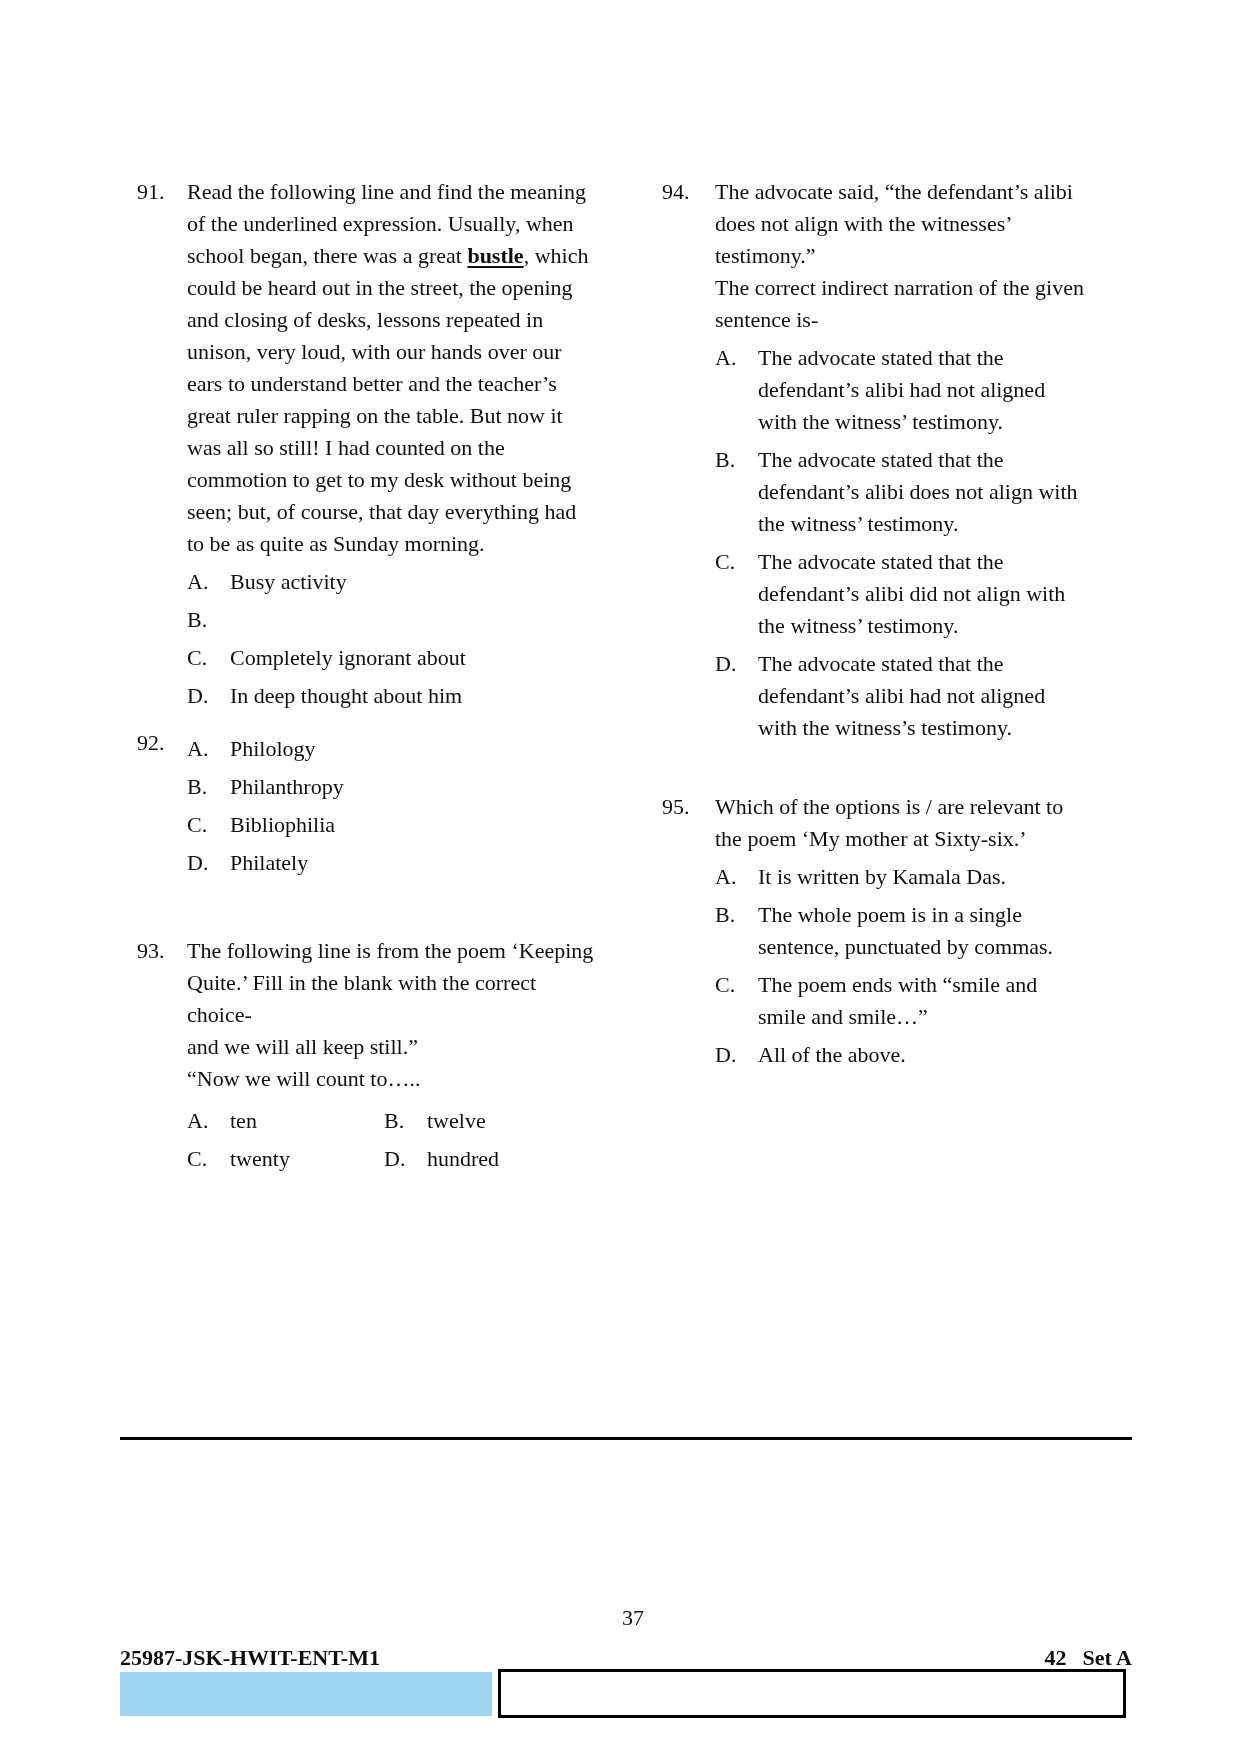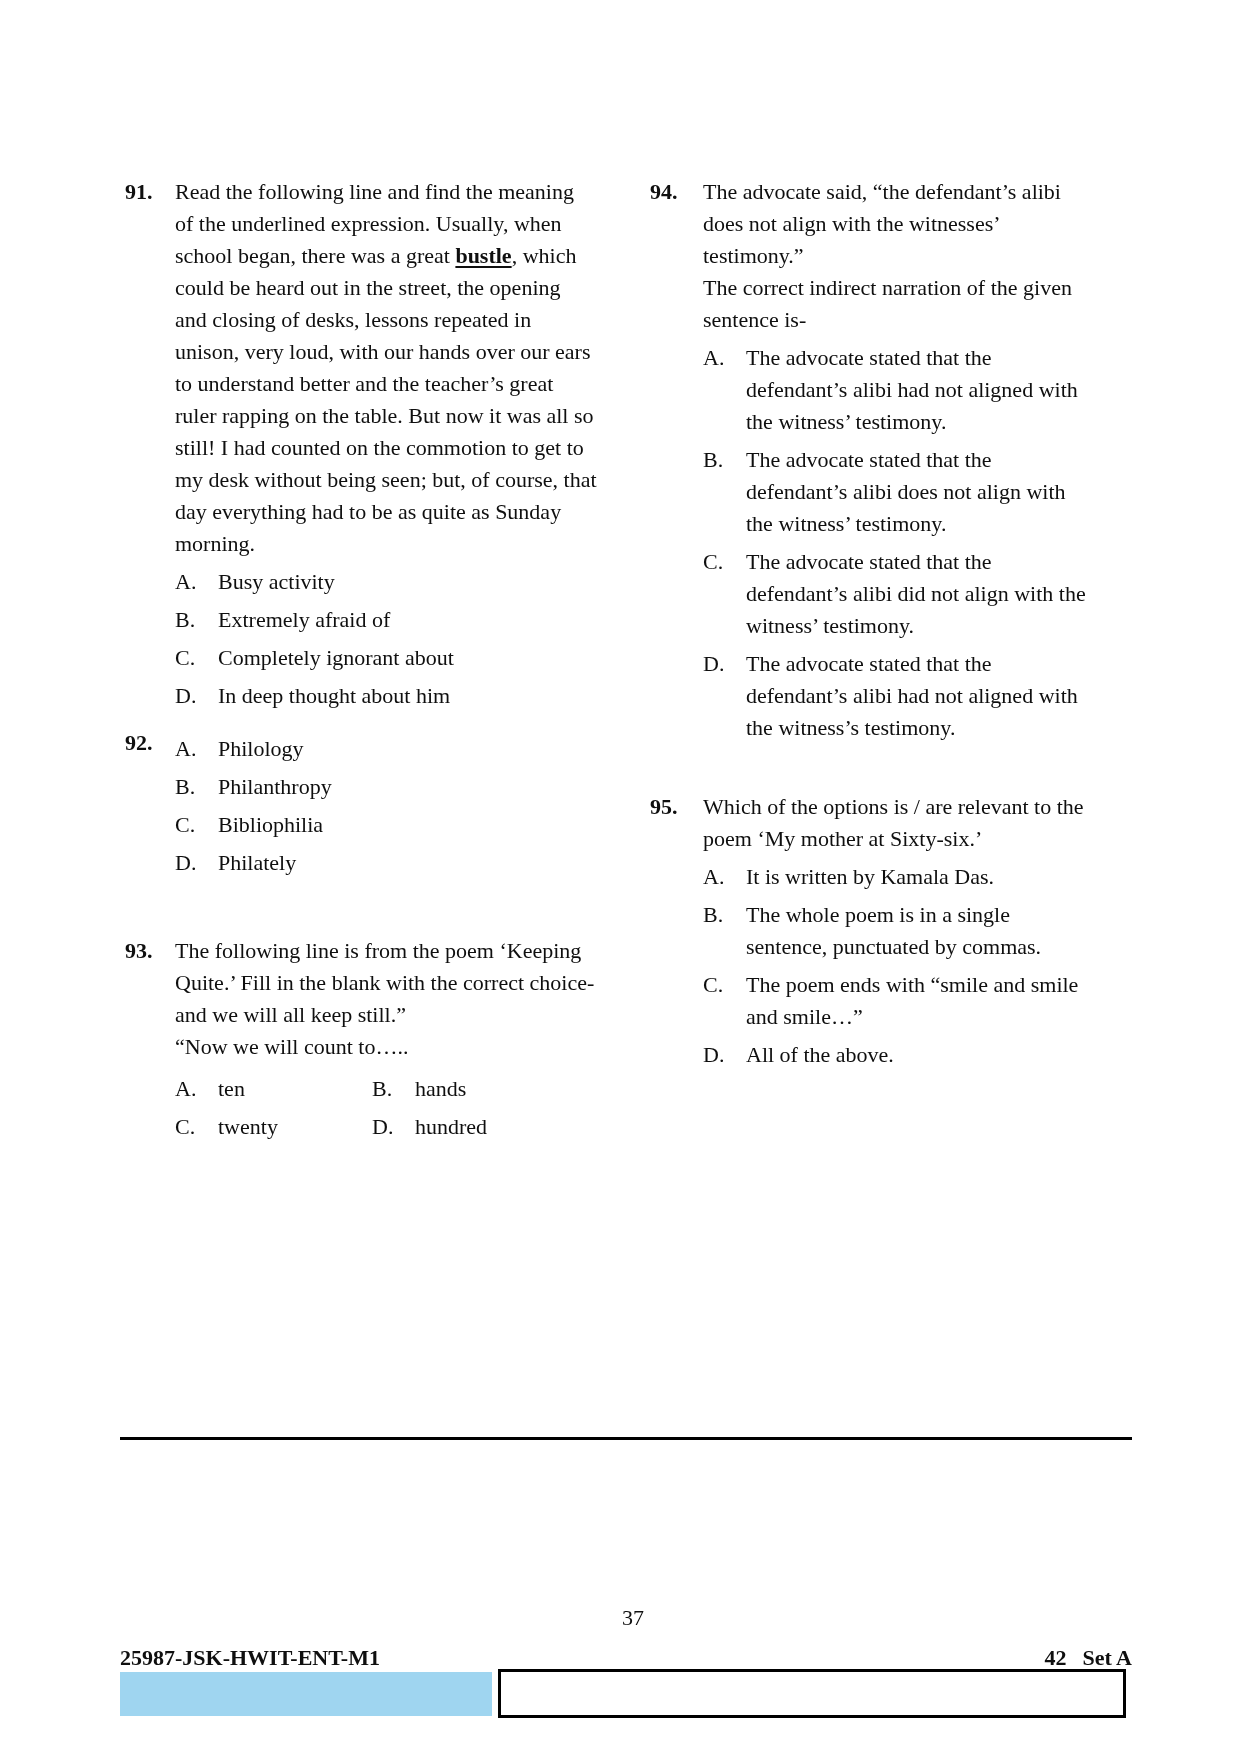--- a/index.html
+++ b/index.html
@@ -13,21 +13,21 @@
     margin:0 auto;
     overflow:hidden;
   }
   .col{position:absolute;top:176px;}
   .col-left{left:125px;width:472px;}
   .col-right{left:650px;width:437px;}
   .q{display:flex;margin-top:15px;}
   .q:first-child{margin-top:0;}
   .q.gap-93{margin-top:56px;}
   .q.gap-95{margin-top:47px;}
-  .qnum{font-weight:bold;flex:0 0 50px;}
+  .qnum{font-weight:normal;flex:0 0 50px;margin-left:12px;}
   .col-right .qnum{flex:0 0 53px;}
   .qbody{flex:1;}
   .stem-line{display:block;}
   .opts{margin-top:2px;}
   .opt{display:flex;margin-top:6px;}
   .optlabel{flex:0 0 43px;}
   .opttext{flex:1;}
   .opts-grid{display:grid;grid-template-columns:197px 1fr;margin-top:4px;}
   .opts-grid .opt{margin-top:6px;}
   .hl{font-weight:bold;text-decoration:underline;text-decoration-thickness:2px;text-underline-offset:3px;}
@@ -52,21 +52,20 @@
       <div class="qnum">91.</div>
       <div class="qbody">
         <div class="stem"><span>Read the following line and find the meaning of the underlined expression. Usually, when school began, there was a great </span><span class="hl">bustle</span><span>, which could be heard out in the street, the opening and closing of desks, lessons repeated in unison, very loud, with our hands over our ears to understand better and the teacher’s great ruler rapping on the table. But now it was all so still! I had counted on the commotion to get to my desk without being seen; but, of course, that day everything had to be as quite as Sunday morning.</span></div>
         <div class="opts">
           <div class="opt">
             <span class="optlabel">A.</span>
             <span class="opttext">Busy activity</span>
           </div>
           <div class="opt">
             <span class="optlabel">B.</span>
-            <span class="opttext">Extremely afraid of</span>
           </div>
           <div class="opt">
             <span class="optlabel">C.</span>
             <span class="opttext">Completely ignorant about</span>
           </div>
           <div class="opt">
             <span class="optlabel">D.</span>
             <span class="opttext">In deep thought about him</span>
           </div>
         </div>
@@ -105,21 +104,21 @@
           <span class="stem-line">and we will all keep still.”</span>
           <span class="stem-line">“Now we will count to…..</span>
         </div>
         <div class="opts-grid">
           <div class="opt">
             <span class="optlabel">A.</span>
             <span class="opttext">ten</span>
           </div>
           <div class="opt">
             <span class="optlabel">B.</span>
-            <span class="opttext">hands</span>
+            <span class="opttext">twelve</span>
           </div>
           <div class="opt">
             <span class="optlabel">C.</span>
             <span class="opttext">twenty</span>
           </div>
           <div class="opt">
             <span class="optlabel">D.</span>
             <span class="opttext">hundred</span>
           </div>
         </div>

